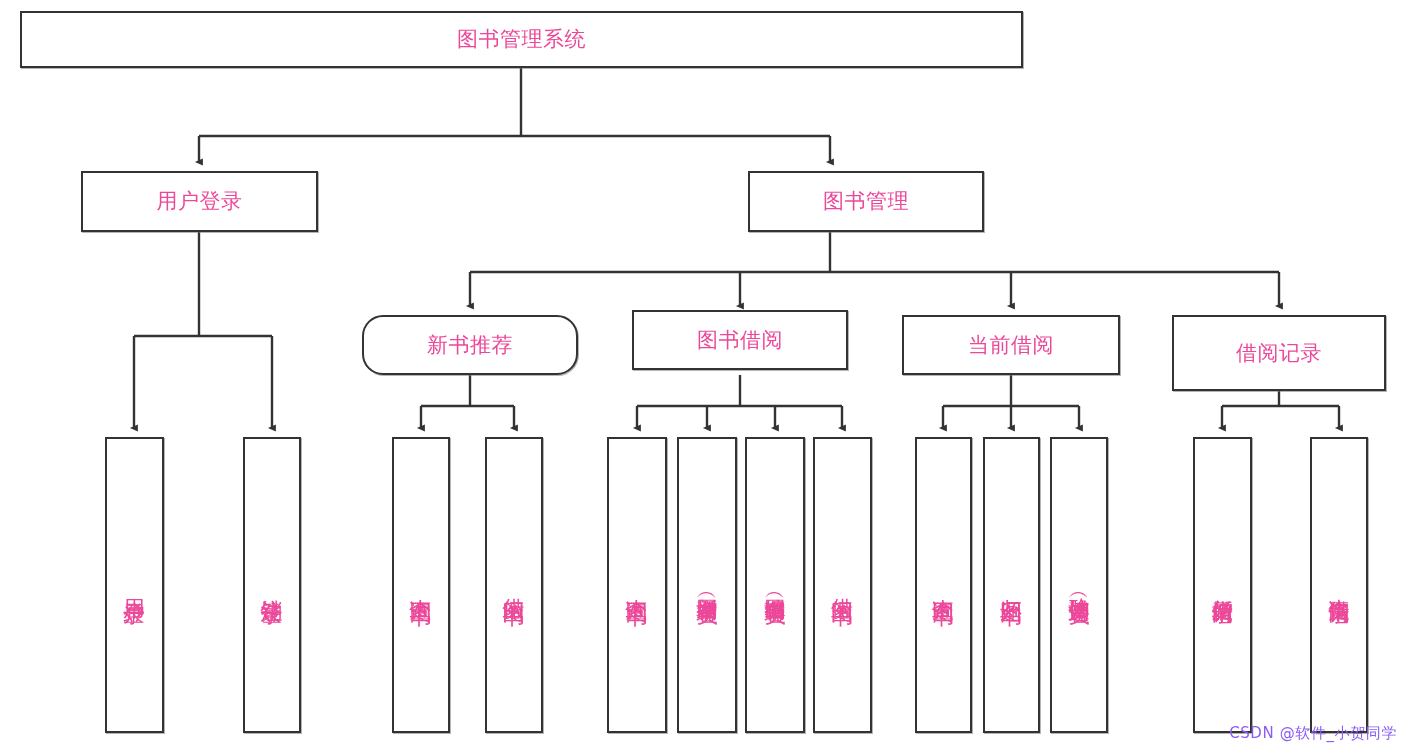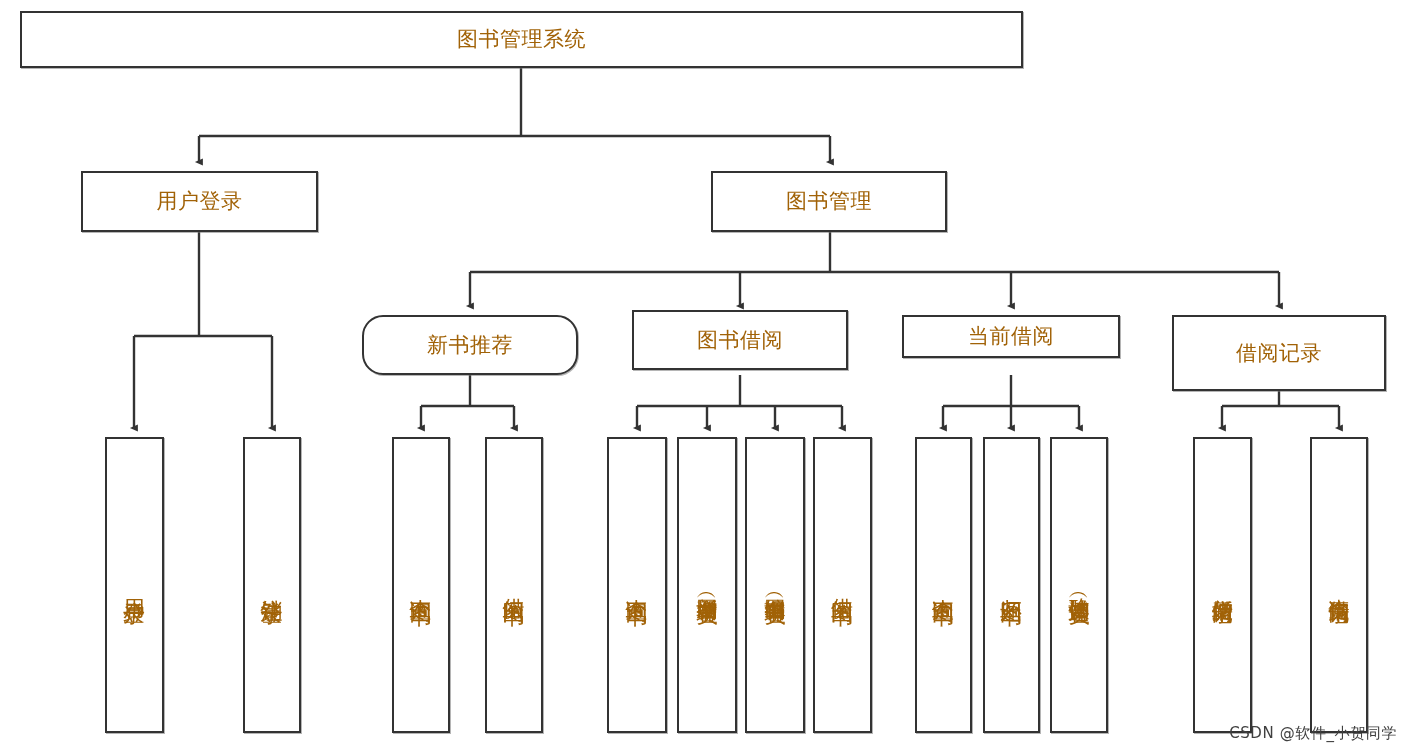--- a/index.html
+++ b/index.html
@@ -34,21 +34,21 @@
     box-shadow: 1px 1px 0 0 rgba(120,120,120,0.55);
     display: flex;
     align-items: center;
     justify-content: center;
     color: #1a1a1a;
   }
   .node-label {
     display: block;
     text-align: center;
     line-height: 1.18;
-    color: #a16207;
+    color: #ec4899;
   }
   
   .node.horiz .node-label {
     font-size: 21px;
     letter-spacing: 0.5px;
     white-space: nowrap;
   }
   .node.root .node-label {
     font-size: 21px;
   }
@@ -69,21 +69,21 @@
   }
   .node.vert.tall .node-label {
     font-size: 21px;
     letter-spacing: 1px;
   }
   #watermark {
     position: absolute;
     right: 8px;
     bottom: 4px;
     font-size: 15px;
-    color: #404040;
+    color: #8b5cf6;
     letter-spacing: 0.6px;
     white-space: nowrap;
     user-select: none;
   }
 </style>
 </head>
 <body>
 
 <div id="diagram-root">
 
@@ -130,30 +130,30 @@
       </g>
   </svg>
 
   <div id="nodes-layer">
       <div class="node horiz root" style="left: 20px; top: 11px; width: 1003px; height: 57px;">
         <span class="node-label">图书管理系统</span>
       </div>
       <div class="node horiz" style="left: 81px; top: 171px; width: 237px; height: 61px;">
         <span class="node-label">用户登录</span>
       </div>
-      <div class="node horiz" style="left: 711px; top: 171px; width: 236px; height: 61px;">
+      <div class="node horiz" style="left: 748px; top: 171px; width: 236px; height: 61px;">
         <span class="node-label">图书管理</span>
       </div>
       <div class="node horiz" style="left: 362px; top: 315px; width: 216px; height: 60px; border-radius: 21px;">
         <span class="node-label">新书推荐</span>
       </div>
       <div class="node horiz" style="left: 632px; top: 310px; width: 216px; height: 60px;">
         <span class="node-label">图书借阅</span>
       </div>
-      <div class="node horiz" style="left: 902px; top: 315px; width: 218px; height: 43px;">
+      <div class="node horiz" style="left: 902px; top: 315px; width: 218px; height: 60px;">
         <span class="node-label">当前借阅</span>
       </div>
       <div class="node horiz" style="left: 1172px; top: 315px; width: 214px; height: 76px;">
         <span class="node-label">借阅记录</span>
       </div>
       <div class="node vert" style="left: 105px; top: 437px; width: 59px; height: 296px;">
         <span class="node-label">用户登录</span>
       </div>
       <div class="node vert" style="left: 243px; top: 437px; width: 58px; height: 296px;">
         <span class="node-label">注销登录</span>

